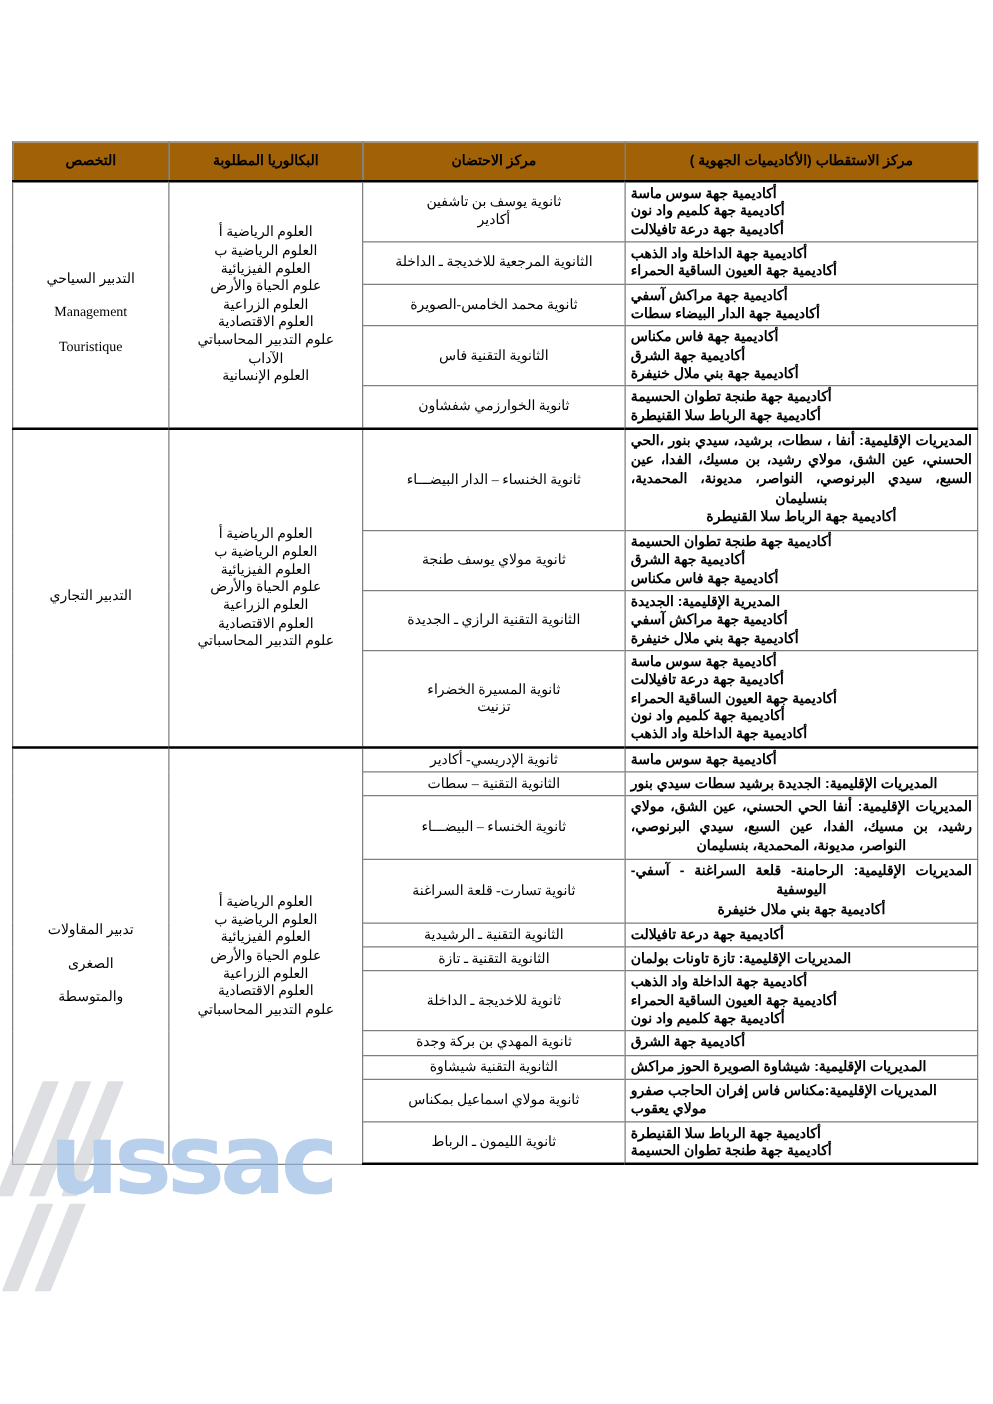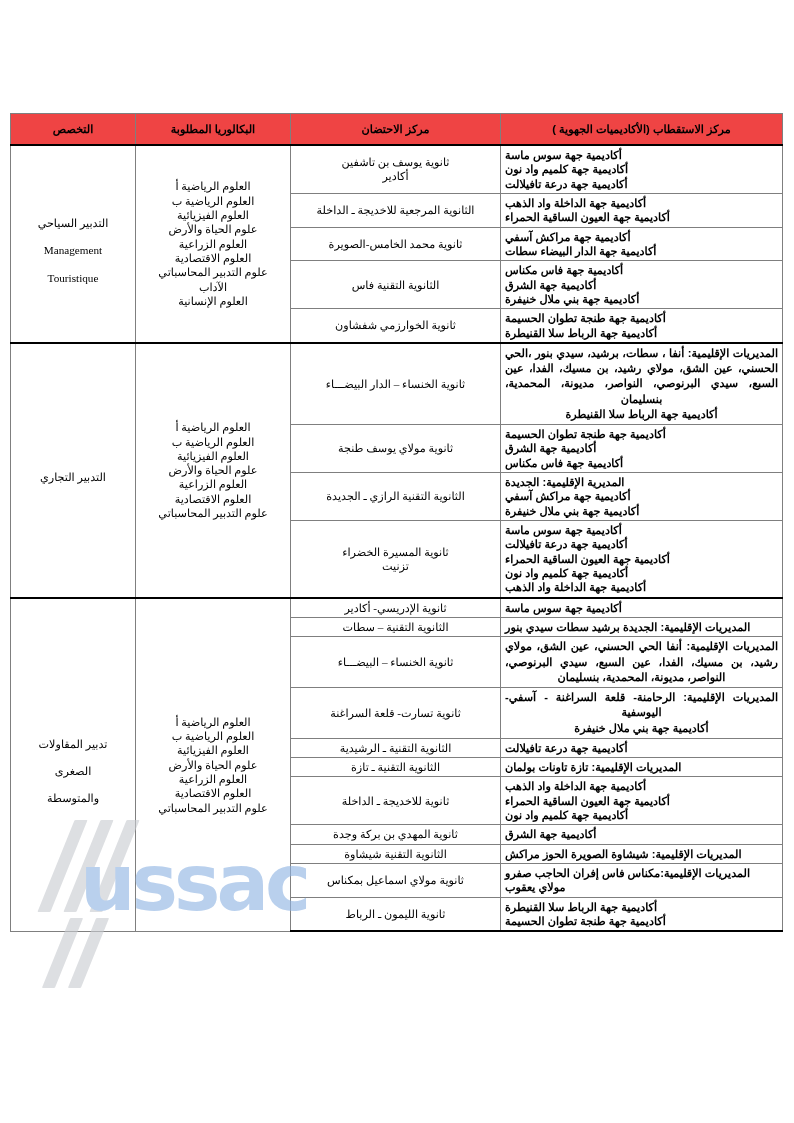--- a/index.html
+++ b/index.html
@@ -22,27 +22,26 @@
     width: 794px;
     height: 1123px;
     box-sizing: border-box;
     padding: 0;
   }
 
   
   .watermark {
     position: absolute;
     left: 0;
-    top: 810px;
+    top: 855px;
     width: 430px;
     height: 190px;
     pointer-events: none;
     z-index: 5;
     opacity: .62;
-    margin-left: 40px;
   }
   .wm-text {
     position: absolute;
     left: 40px;
     top: 28px;
     font-family: "DejaVu Sans", sans-serif;
     font-weight: 700;
     font-size: 78px;
     letter-spacing: -4px;
     color: #8fb4e3;
@@ -89,21 +88,21 @@
   }
   .bts-table td, .bts-table th {
     border: 1px solid #7f7f7f;
     vertical-align: middle;
     padding: 2px 4px;
     font-size: 11.2px;
     line-height: 1.28;
   }
 
   thead th {
-    background: #ef4444;
+    background: #a16207;
     font-family: "Liberation Sans", sans-serif;
     font-weight: 700;
     font-size: 12.4px;
     text-align: center;
     height: 26px;
     padding: 3px 4px;
     border-color: #000000;
   }
 
   col.c-zones  { width: 282px; }

